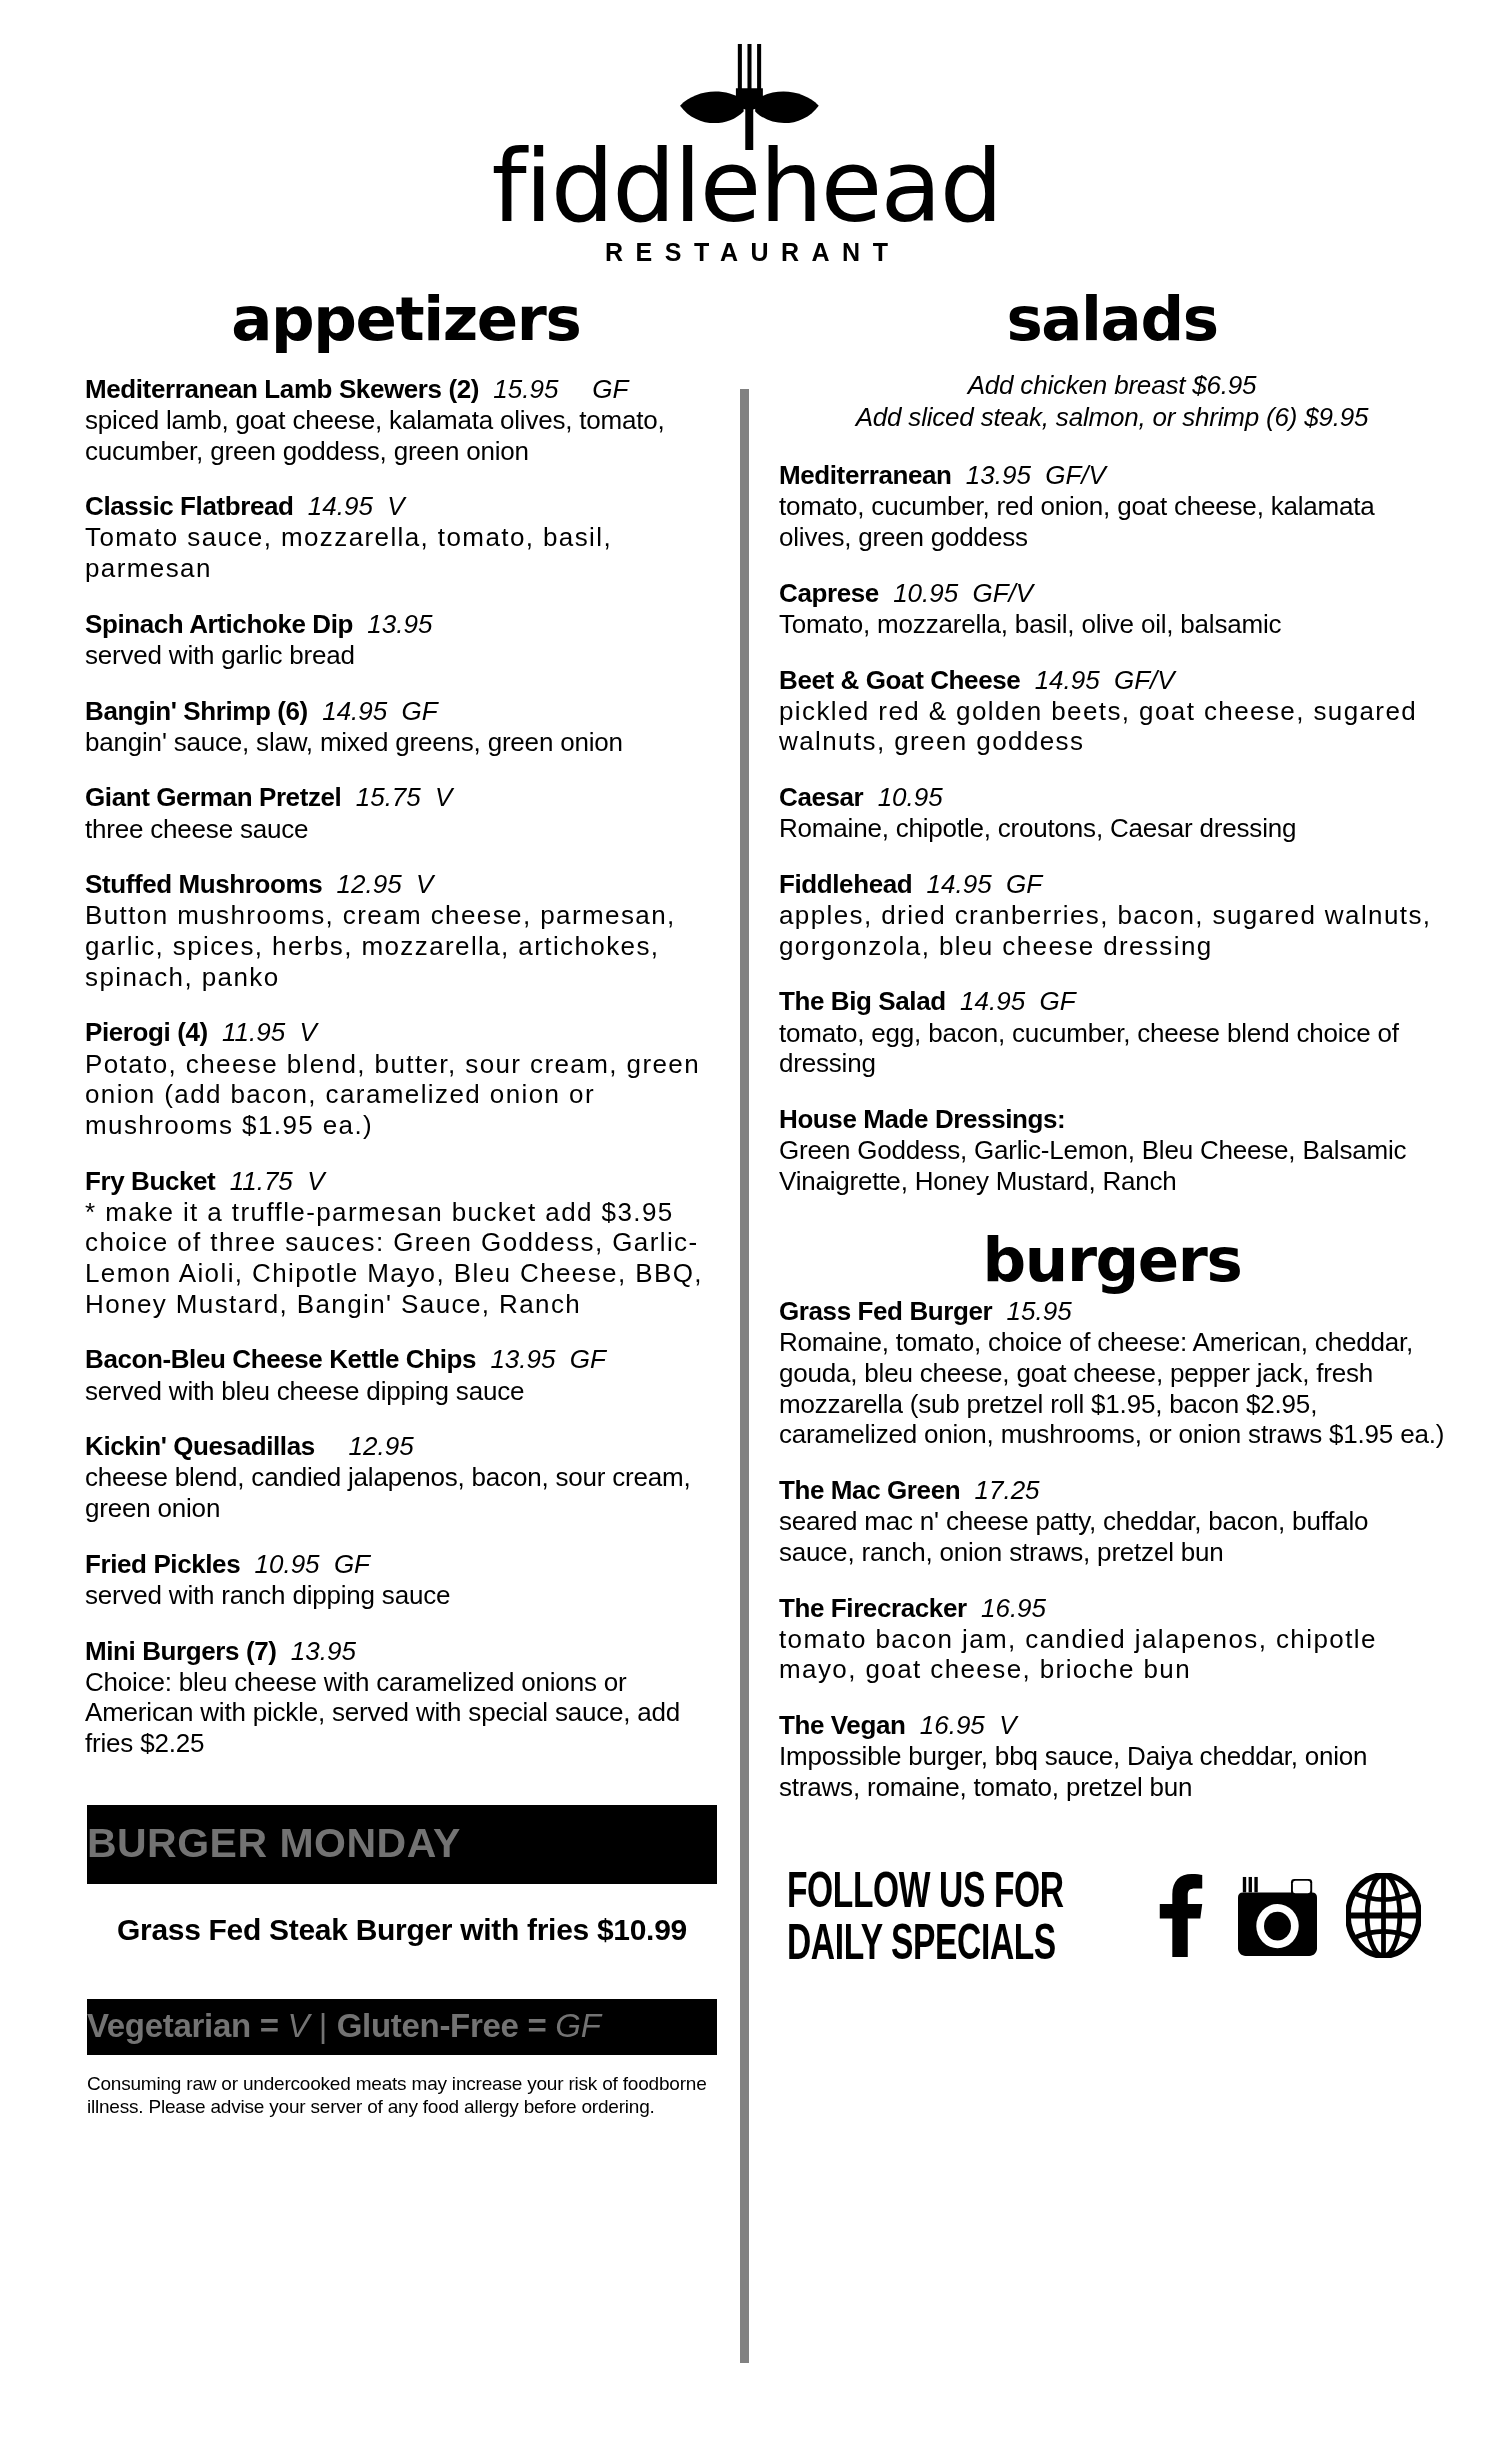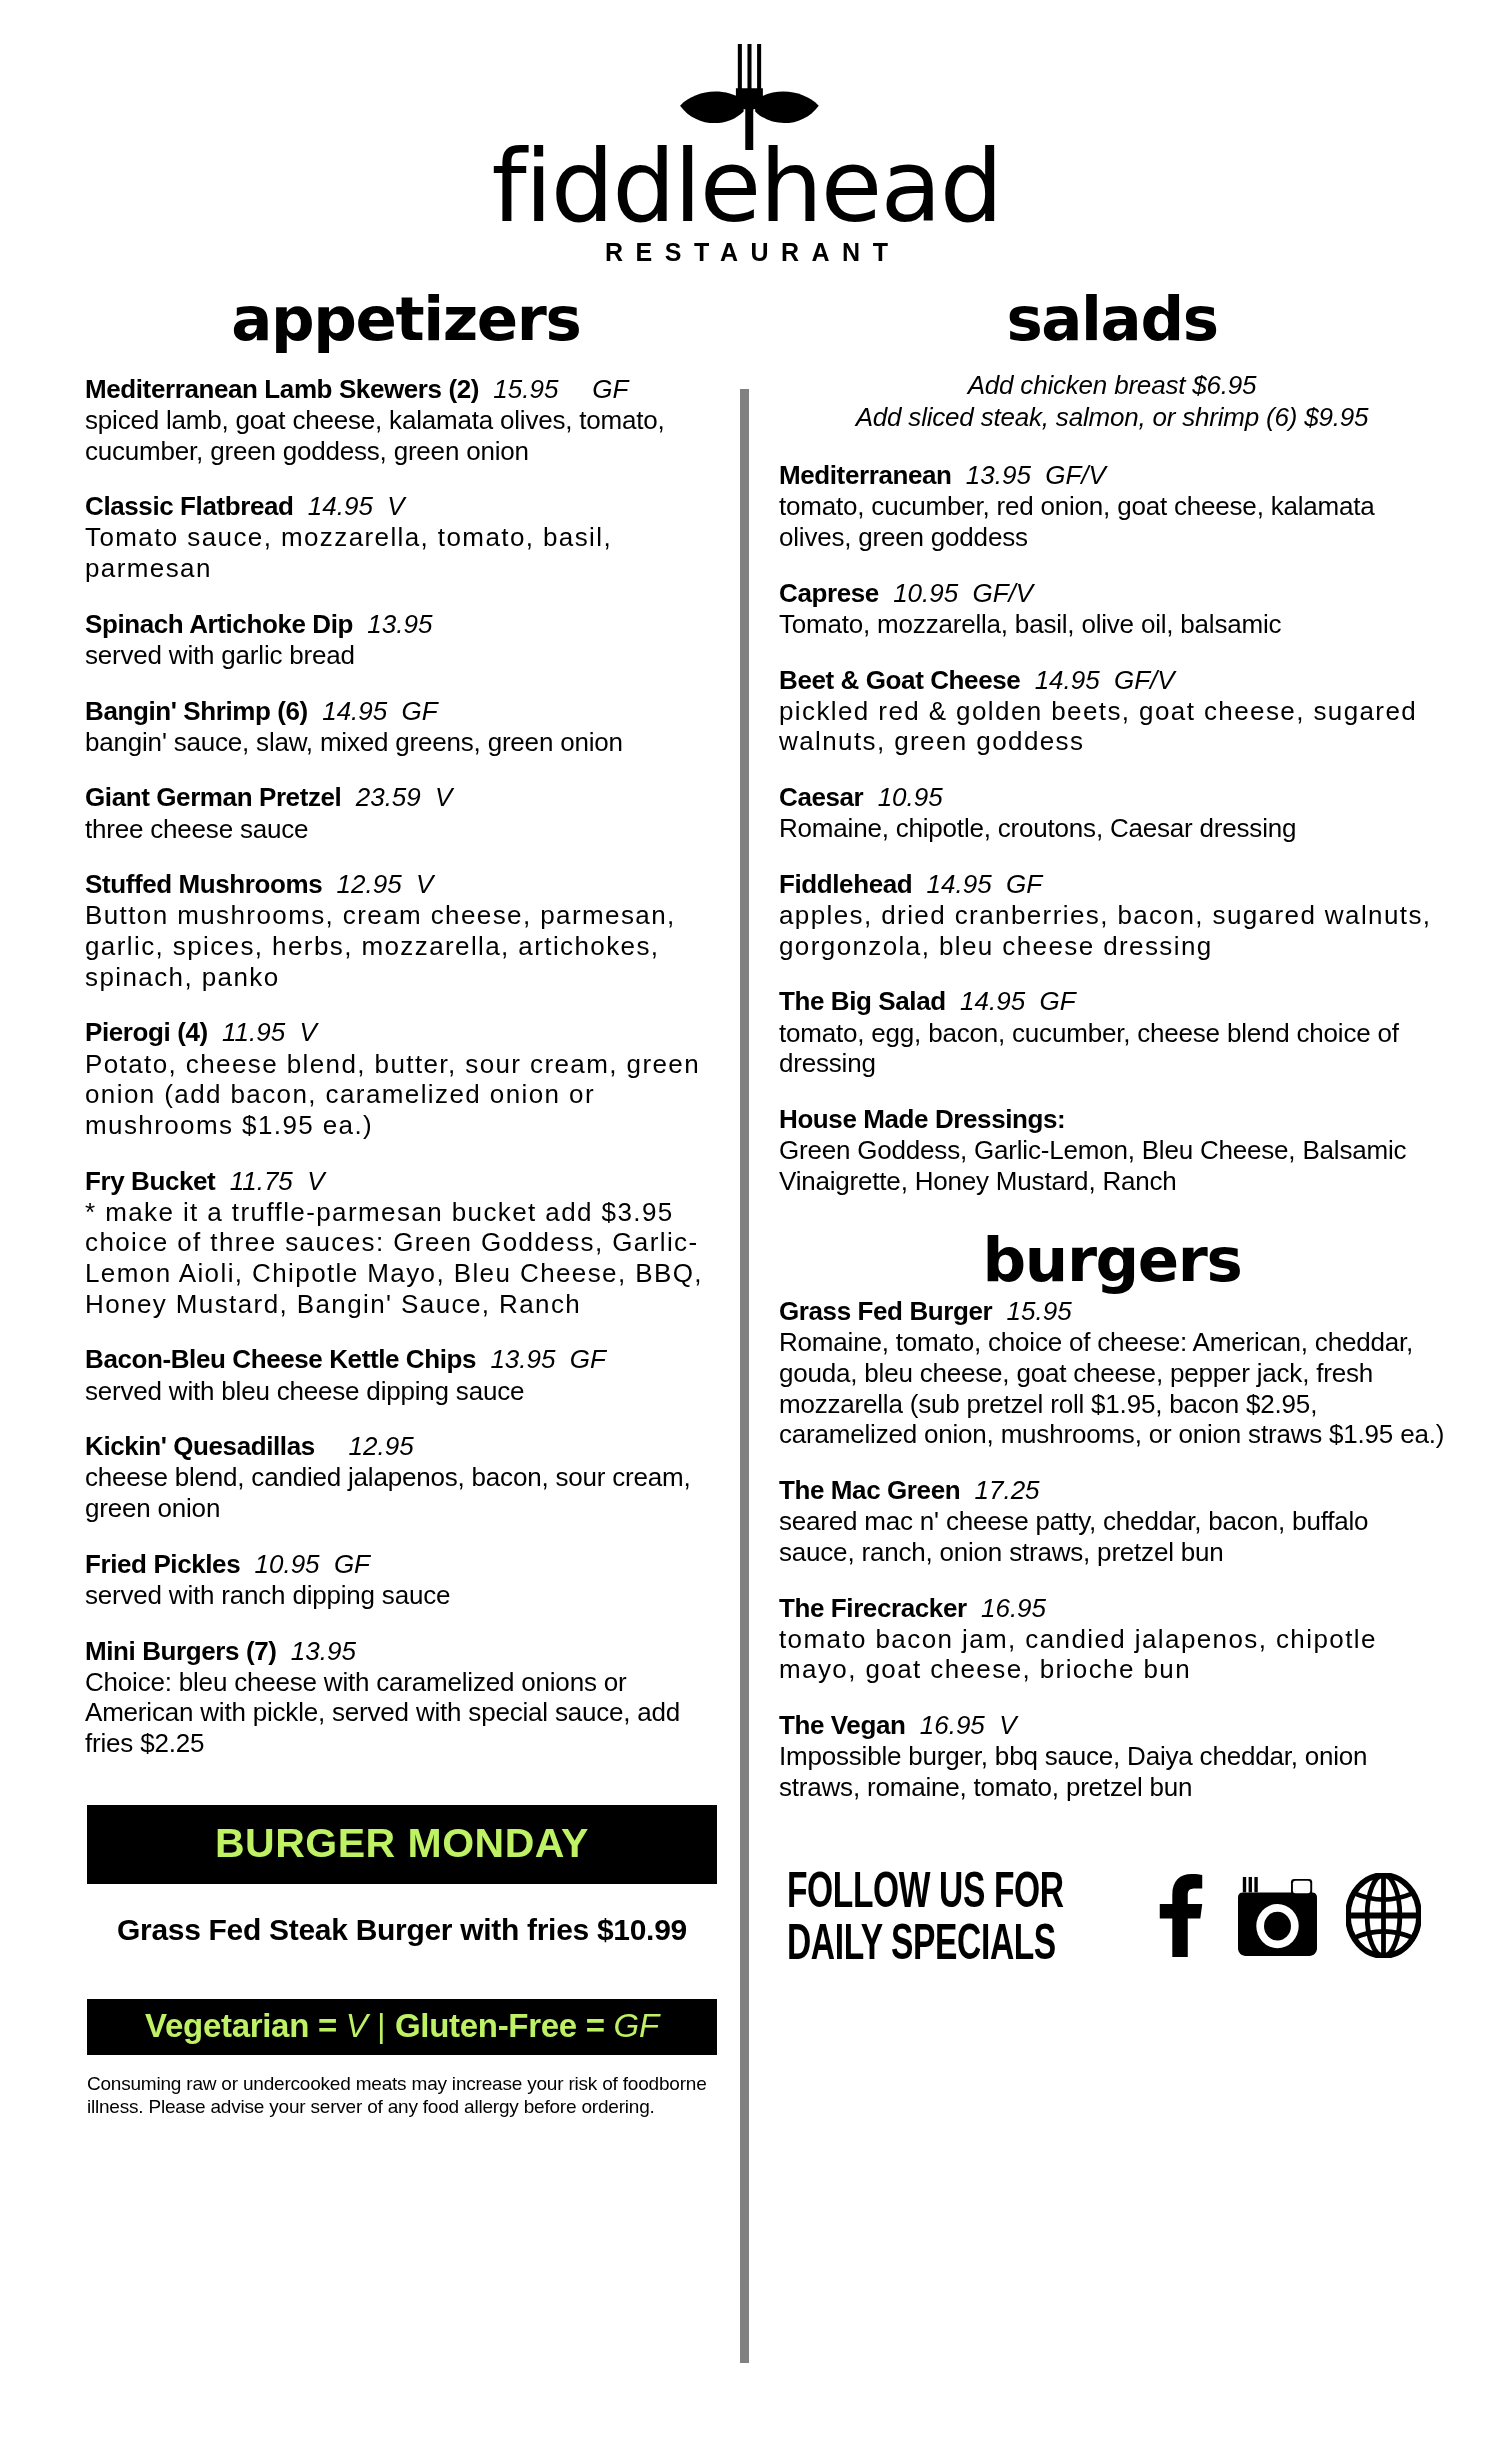--- a/index.html
+++ b/index.html
@@ -121,22 +121,22 @@
     line-height: 1.22;
     text-align: center;
     margin-bottom: 27px;
     letter-spacing: -0.2px;
   }
   #burger-note { margin-bottom: 33px; }
 
   
   .banner {
     background: #000000;
-    color: #bef264;
-    text-align: center;
+    color: #737373;
+    text-align: left;
     font-weight: 700;
   }
   #burger-monday-banner {
     margin: 46px 9.6px 0 1.9px;
     padding: 15.4px 0 17.3px 0;
     font-size: 41px;
     letter-spacing: 0.5px;
   }
   #burger-monday-sub {
     text-align: center;
@@ -226,21 +226,21 @@
       <div class="item-head"><span>Spinach Artichoke Dip</span><span class="item-price sp-pad">13.95</span><span class="item-tag sp-pad"></span></div>
       <div class="item-desc">served with garlic bread</div>
     </div>
 
     <div class="item">
       <div class="item-head"><span>Bangin' Shrimp (6)</span><span class="item-price sp-pad">14.95</span><span class="item-tag sp-pad">GF</span></div>
       <div class="item-desc">bangin' sauce, slaw, mixed greens, green onion</div>
     </div>
 
     <div class="item">
-      <div class="item-head"><span>Giant German Pretzel</span><span class="item-price sp-pad">23.59</span><span class="item-tag sp-pad">V</span></div>
+      <div class="item-head"><span>Giant German Pretzel</span><span class="item-price sp-pad">15.75</span><span class="item-tag sp-pad">V</span></div>
       <div class="item-desc">three cheese sauce</div>
     </div>
 
     <div class="item">
       <div class="item-head"><span>Stuffed Mushrooms</span><span class="item-price sp-pad">12.95</span><span class="item-tag sp-pad">V</span></div>
       <div class="item-desc wide-desc">Button mushrooms, cream cheese, parmesan, garlic, spices, herbs, mozzarella, artichokes, spinach, panko</div>
     </div>
 
     <div class="item">
       <div class="item-head"><span>Pierogi (4)</span><span class="item-price sp-pad">11.95</span><span class="item-tag sp-pad">V</span></div>

